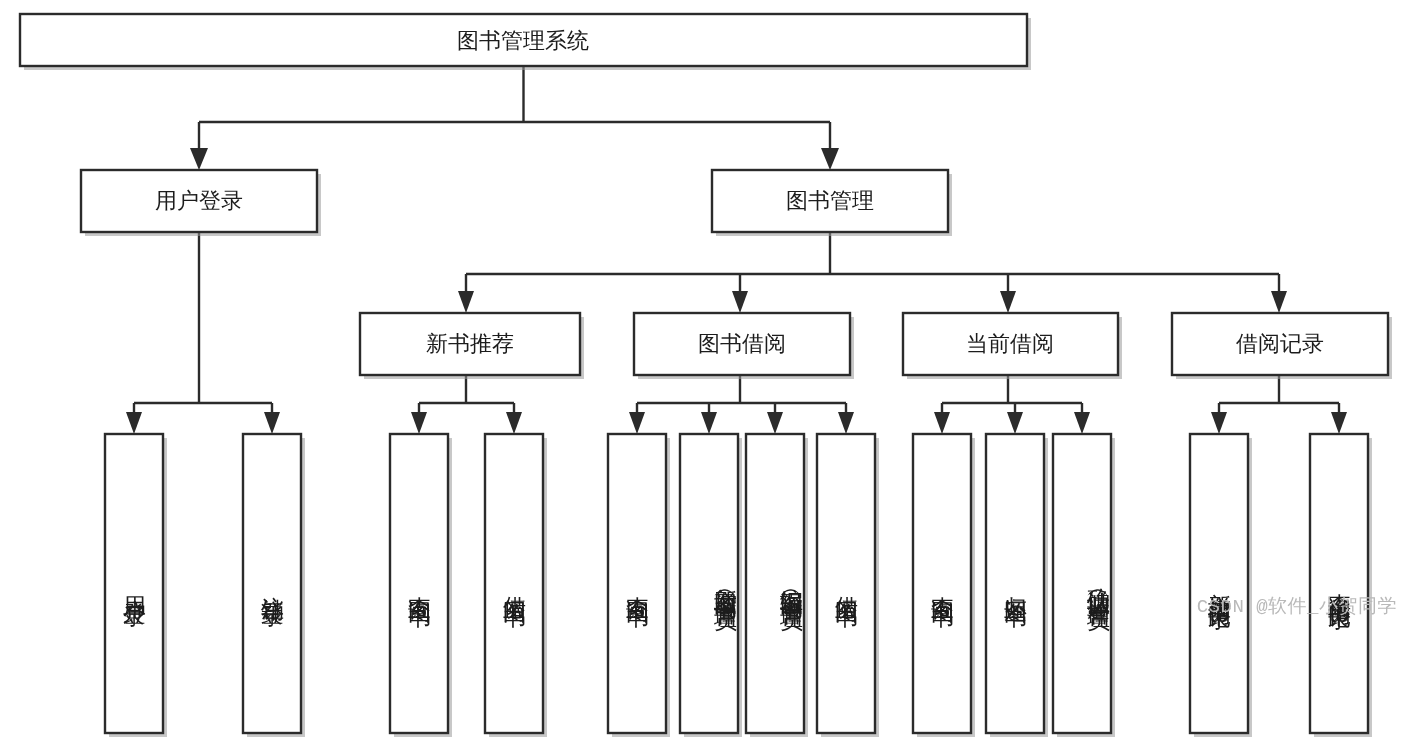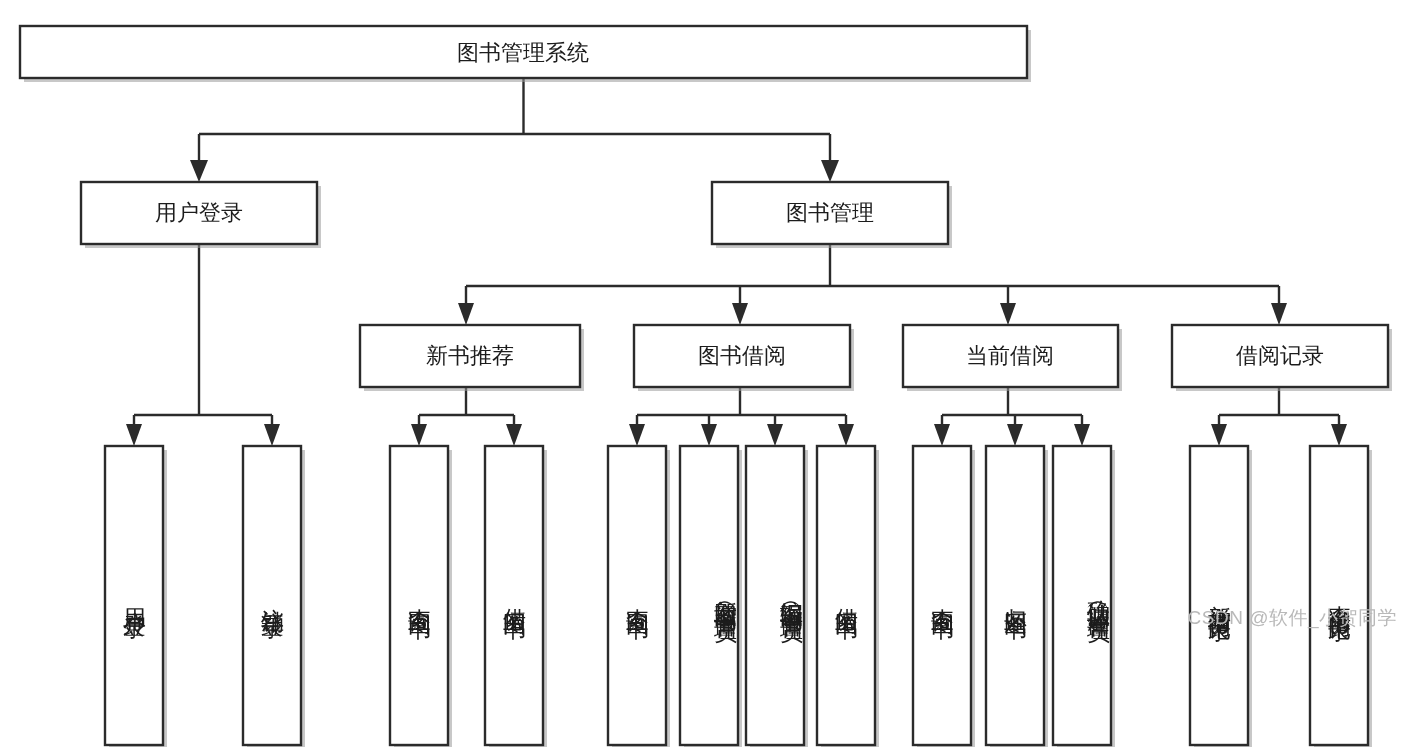--- a/index.html
+++ b/index.html
@@ -12,21 +12,20 @@
     height: 747px;
     font-family: "DejaVu Sans", "Liberation Sans", sans-serif;
     overflow: hidden;
     position: relative;
   }
   #diagram-root {
     position: absolute;
     left: 0; top: 0;
     width: 1405px;
     height: 625px;
-    margin-top: 12px;
   }
   svg.diagram {
     display: block;
     width: 1405px;
     height: 747px;
   }
   .node-rect {
     fill: #ffffff;
     stroke: #2b2b2b;
     stroke-width: 2.4;
@@ -64,21 +63,21 @@
     line-height: 1.12;
     letter-spacing: 3px;
     color: #1c1c1c;
     white-space: nowrap;
     pointer-events: none;
   }
   .watermark {
     position: absolute;
     right: 8px;
     bottom: 6px;
-    font-family: Liberation Sans, sans-serif;
+    font-family: Liberation Mono, monospace;
     font-size: 19px;
     color: #b9b9b9;
     letter-spacing: 0.5px;
     white-space: nowrap;
   }
 </style>
 </head>
 <body>
 
 <div id="diagram-root">

